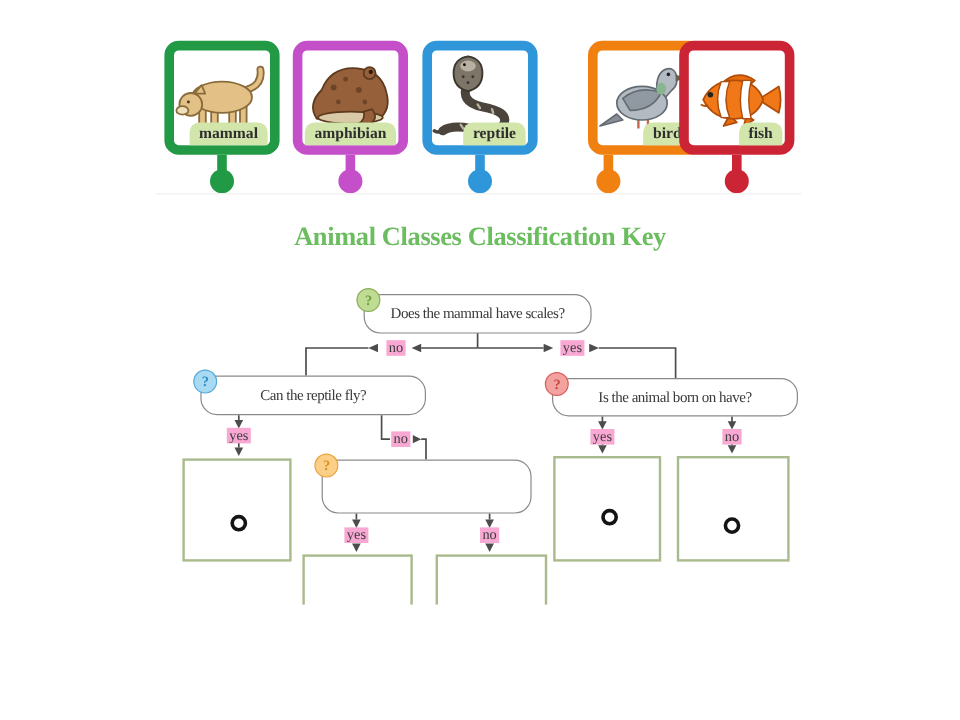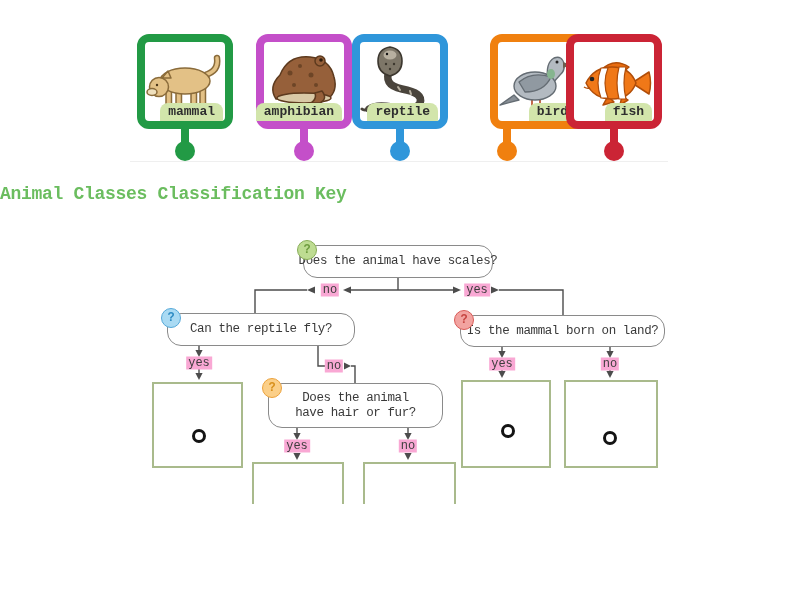--- a/index.html
+++ b/index.html
@@ -1,33 +1,33 @@
 <!DOCTYPE html>
 <html><head>
 <meta charset="utf-8">
 <style>
   html,body{margin:0;padding:0;background:#ffffff;}
   *{box-sizing:border-box;}
   .stage{position:relative;width:800px;height:504px;background:#ffffff;overflow:hidden;
-         font-family:Liberation Mono, monospace;margin:0 auto;}
+         font-family:Liberation Serif, serif;margin:0 auto;}
 
   
   .card{position:absolute;top:34px;width:96px;height:127px;}
   .frame{position:absolute;left:0;top:0;width:96px;height:95px;border:8px solid #999;
          border-radius:12px;background:#ffffff;}
   .frame svg{position:absolute;left:0;top:1px;width:80px;height:76px;}
   .tag{position:absolute;right:2px;bottom:0;background:#d2e5ab;border-radius:8px 8px 0 0;
        padding:1px 8px 2px;font-size:13px;font-weight:bold;color:#2e2e2e;white-space:nowrap;}
   .pin-stem{position:absolute;left:44px;top:95px;width:8px;height:15px;background:#999;}
   .pin-dot{position:absolute;left:38px;top:107px;width:20px;height:20px;border-radius:50%;background:#999;}
   .cards-divider{position:absolute;left:130px;top:161px;width:538px;height:1px;background:#efefef;}
 
   
-  .title{position:absolute;left:0;top:184px;width:800px;
-         font-size:18px;font-weight:bold;letter-spacing:-0.3px;color:#6bbd5f;}
+  .title{position:absolute;left:0;top:184px;width:800px;text-align:center;
+         font-size:22px;font-weight:bold;letter-spacing:-0.3px;color:#6bbd5f;}
 
   
   .connectors{position:absolute;left:0;top:0;width:800px;height:600px;pointer-events:none;}
   .qbox{position:absolute;border:1.5px solid #8a8a8a;border-radius:14px;background:#ffffff;
         display:flex;align-items:center;justify-content:center;color:#3a3a3a;
         font-size:12.5px;letter-spacing:-0.4px;text-align:center;line-height:15px;}
   .qbox.oneline{white-space:nowrap;}
   .badge{position:absolute;left:-7px;top:-6px;width:20px;height:20px;border-radius:50%;
          border:1.6px solid #999;background:#eee;color:#666;font-size:12px;font-weight:bold;
          display:flex;align-items:center;justify-content:center;line-height:1;}
@@ -59,21 +59,21 @@
             <ellipse cx="7" cy="49" rx="5" ry="3.5" fill="#efe0bd"></ellipse>
             <circle cx="12" cy="42" r="1.2" fill="#4a3517" stroke="none"></circle>
           </g>
         </svg>
         <span class="tag">mammal</span>
       </div>
       <div class="pin-stem" style="background-color: rgb(34, 154, 69);"></div>
       <div class="pin-dot" style="background-color: rgb(34, 154, 69);"></div>
     </div>
 
-    <div class="card" style="left:256px">
+    <div class="card" style="left:244px">
       <div class="frame" style="border-color: rgb(196, 79, 201);">
         <svg viewBox="0 0 80 76">
           <g stroke="#5d3a1e" stroke-width="1.5" stroke-linejoin="round">
             <path d="M12 56 Q4 44 16 32 Q24 12 46 14 Q66 16 70 34 Q74 48 64 56 Z" fill="#96603a"></path>
             <ellipse cx="40" cy="55" rx="27" ry="5" fill="#d9c9a6"></ellipse>
             <circle cx="56" cy="18" r="5" fill="#96603a"></circle>
             <circle cx="57" cy="17" r="1.8" fill="#2d1c0d" stroke="none"></circle>
             <path d="M58 48 q6 8 -2 12 l-9 0 q6 -4 4 -10 z" fill="#96603a"></path>
             <g fill="#5d3a1e" stroke="none" opacity="0.7">
               <circle cx="26" cy="30" r="2.5"></circle>
@@ -199,36 +199,35 @@
         <polygon points="610,378 606.4,371 613.6,371"></polygon>
         <polygon points="297,440 293.4,433 300.6,433"></polygon>
         <polygon points="297,460 293.4,453 300.6,453"></polygon>
         <polygon points="408,440 404.4,433 411.6,433"></polygon>
         <polygon points="408,460 404.4,453 411.6,453"></polygon>
       </g>
     </svg>
 
     <div class="qbox oneline" style="left:303px;top:245px;width:190px;height:33px;">
       <span class="badge" style="background-color: rgb(190, 220, 146); border-color: rgb(136, 173, 87); color: rgb(111, 156, 63);">?</span>
-      <span>Does the animal have scales?</span>
+      <span>Does the mammal have scales?</span>
     </div>
 
     <div class="qbox oneline" style="left:167px;top:313px;width:188px;height:33px;">
       <span class="badge" style="background-color: rgb(169, 218, 243); border-color: rgb(85, 169, 217); color: rgb(47, 140, 196);">?</span>
       <span>Can the reptile fly?</span>
     </div>
 
     <div class="qbox oneline" style="left:460px;top:315px;width:205px;height:32px;">
       <span class="badge" style="background-color: rgb(242, 163, 160); border-color: rgb(217, 91, 87); color: rgb(198, 69, 65);">?</span>
-      <span>Is the mammal born on land?</span>
+      <span>Is the animal born on have?</span>
     </div>
 
     <div class="qbox" style="left:268px;top:383px;width:175px;height:45px;padding:0 16px;">
       <span class="badge" style="background-color: rgb(251, 207, 136); border-color: rgb(236, 162, 60); color: rgb(216, 144, 28);">?</span>
-      <span>Does the animal have hair or fur?</span>
     </div>
 
     <span class="blabel" style="left:330px;top:290px;">no</span>
     <span class="blabel" style="left:477px;top:290px;">yes</span>
     <span class="blabel" style="left:199px;top:363px;">yes</span>
     <span class="blabel" style="left:334px;top:366px;">no</span>
     <span class="blabel" style="left:502px;top:364px;">yes</span>
     <span class="blabel" style="left:610px;top:364px;">no</span>
     <span class="blabel" style="left:297px;top:446px;">yes</span>
     <span class="blabel" style="left:408px;top:446px;">no</span>

